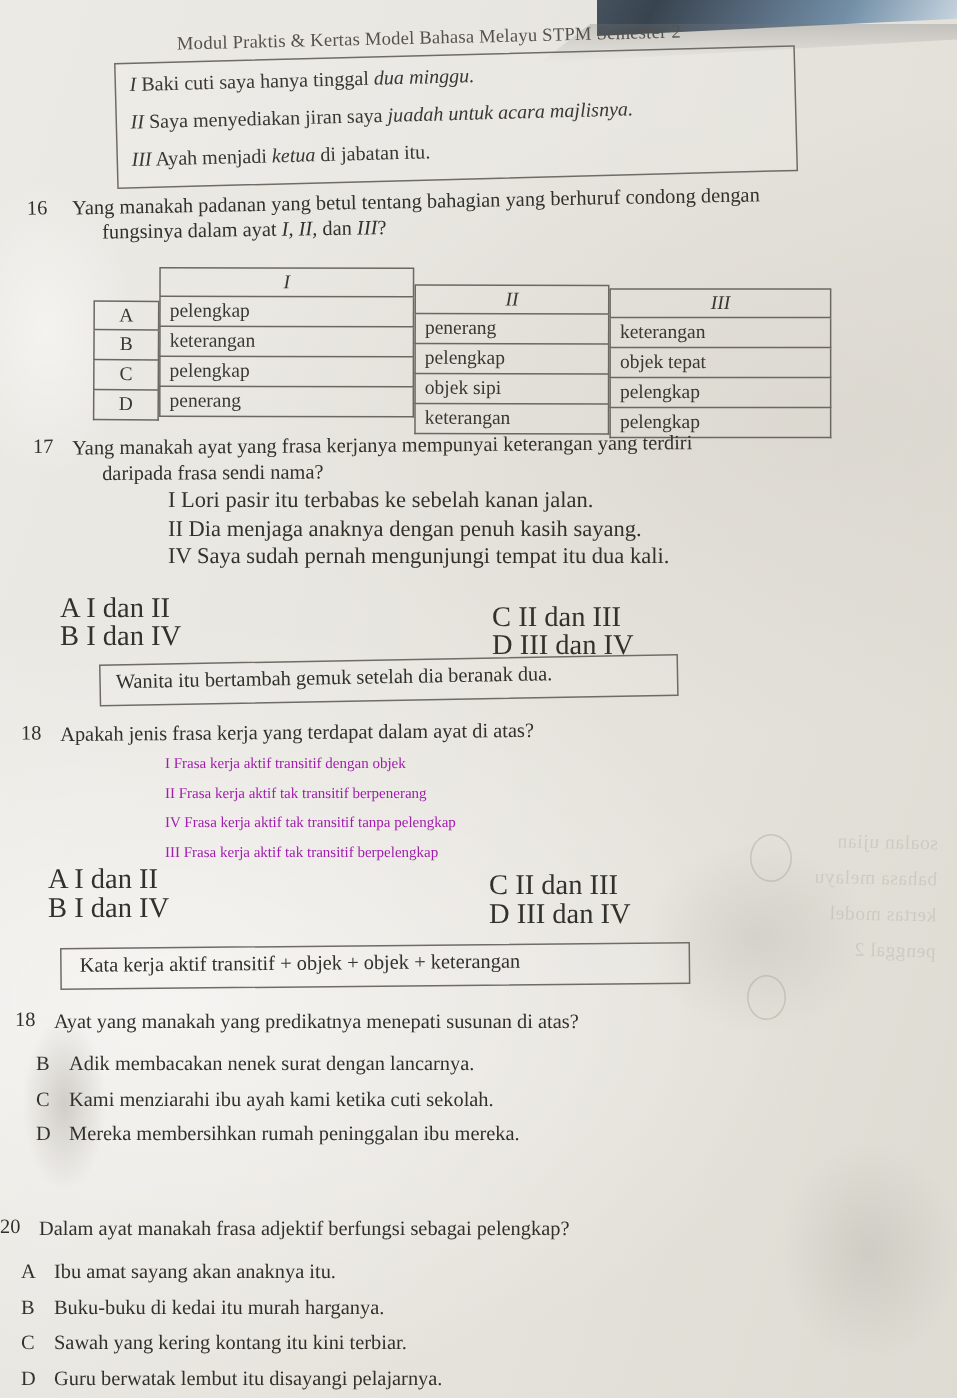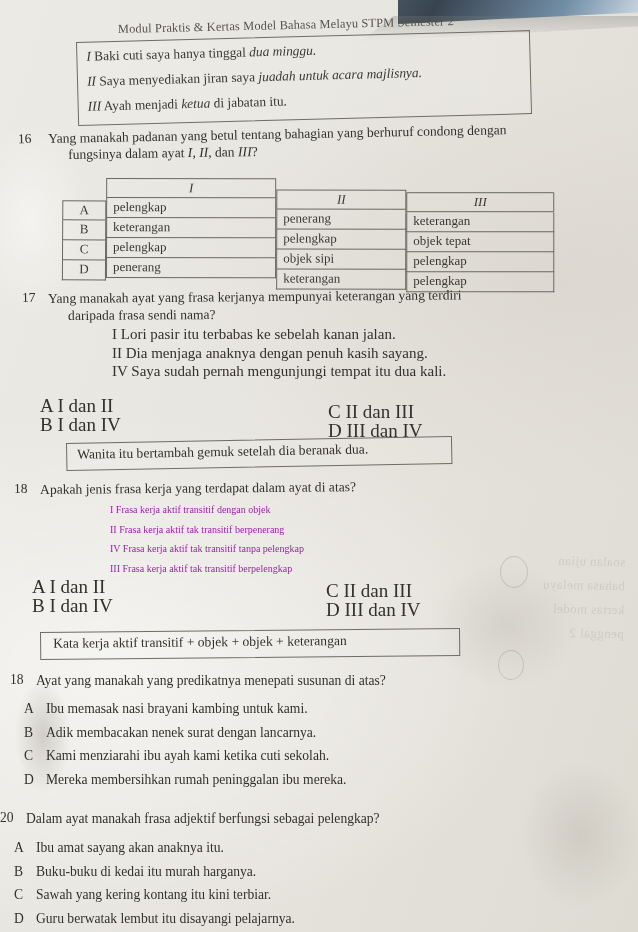--- a/index.html
+++ b/index.html
@@ -268,21 +268,20 @@
   <div class="opt" id="q18aB">B  I dan IV</div>
   <div class="opt" id="q18aC">C  II dan III</div>
   <div class="opt" id="q18aD">D  III dan IV</div>
 
   <div id="box19">
     <span>Kata kerja aktif transitif + objek  + objek  +  keterangan</span>
   </div>
   <div class="qnum" id="q19num">18</div>
   <div class="qtext" id="q19t1">Ayat yang manakah yang predikatnya menepati susunan di atas?</div>
   <div id="q19opts">
-    <div class="o"><span class="ltr">A</span><span>Ibu memasak nasi brayani kambing untuk kami.</span></div>
     <div class="o"><span class="ltr">B</span><span>Adik membacakan nenek surat dengan lancarnya.</span></div>
     <div class="o"><span class="ltr">C</span><span>Kami menziarahi ibu ayah kami ketika cuti sekolah.</span></div>
     <div class="o"><span class="ltr">D</span><span>Mereka membersihkan rumah peninggalan ibu mereka.</span></div>
   </div>
 
   <div class="qnum" id="q20num">20</div>
   <div class="qtext" id="q20t1">Dalam ayat manakah frasa adjektif berfungsi sebagai pelengkap?</div>
   <div id="q20opts">
     <div class="o"><span class="ltr">A</span><span>Ibu amat sayang akan anaknya itu.</span></div>
     <div class="o"><span class="ltr">B</span><span>Buku-buku di kedai itu murah harganya.</span></div>

